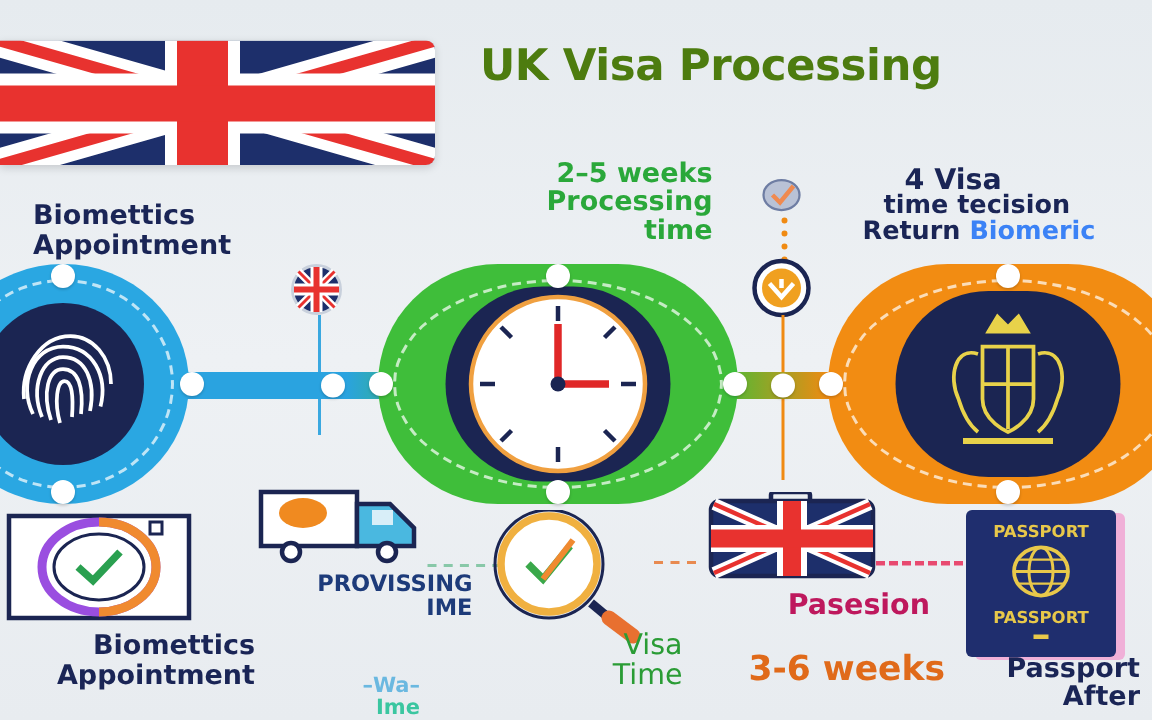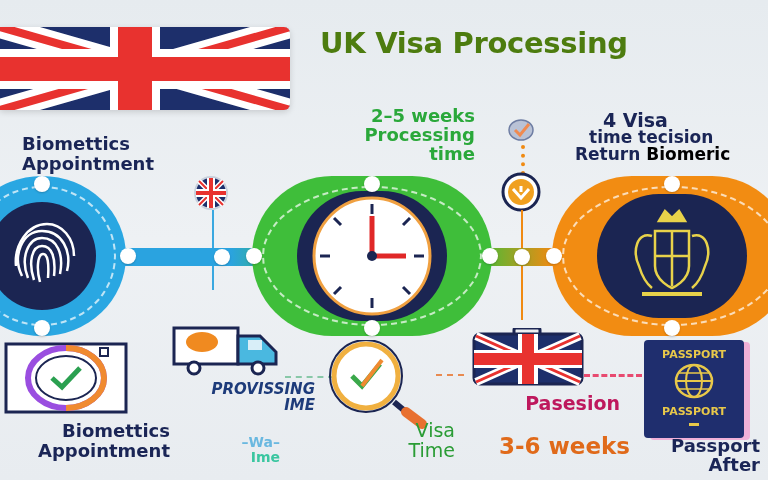--- a/index.html
+++ b/index.html
@@ -23,21 +23,21 @@
   .title {
     left: 320px; top: 28px; width: 440px;
     font-weight: 700; font-size: 29px; line-height: 31px;
     color: #4d7c0f; letter-spacing: -0.3px;
   }
 
   .lbl { text-align: right; font-weight: 600; }
   .lbl-bio-top { left: 4px; top: 134px; width: 180px; font-size: 18px; line-height: 20px; color: #1a2556; text-align: left; padding-left: 18px; }
   .lbl-weeks { left: 305px; top: 106px; width: 170px; font-size: 18px; line-height: 19px; color: #2aa83a; }
   .lbl-decision { left: 575px; top: 112px; width: 200px; font-size: 17px; line-height: 17px; color: #1a2556; text-align: left; }
-  .lbl-decision .red { color: #000000; }
+  .lbl-decision .red { color: #3b82f6; }
 
   
   .track {
     left: 0; top: 248px; width: 768px; height: 18px;
     background: linear-gradient(90deg, #2aa3e0 0%, #2aa3e0 30%, #3dbf3a 40%, #3dbf3a 62%, #f08a12 72%, #f08a12 100%);
   }
   .ring {
     border-radius: 50%;
     display: flex; align-items: center; justify-content: center;
   }
@@ -50,22 +50,22 @@
     display: flex; align-items: center; justify-content: center;
   }
   .dot { width: 16px; height: 16px; border-radius: 50%; background: #fff; position: absolute; box-shadow: 0 1px 2px rgba(0,0,0,0.2); }
 
   .ring1 { left: -42px; top: 176px; width: 168px; height: 160px; background: #2aa7e2; }
   .ring2 { left: 252px; top: 176px; width: 240px; height: 160px; background: #3fbe3a; border-radius: 80px/80px; }
   .ring3 { left: 552px; top: 176px; width: 240px; height: 160px; background: #f28c12; border-radius: 80px/80px; }
 
   
   .lbl-bio-bottom { left: 0; top: 421px; width: 170px; font-size: 18px; line-height: 20px; color: #1a2556; }
-  .lbl-proc { left: 145px; top: 381px; width: 170px; font-size: 15px; line-height: 16px; color: #1d3b7a; font-weight: 600; font-style: italic; }
-  .lbl-ime { left: 190px; top: 435px; width: 90px; font-size: 14px; line-height: 15px; color: #3ac6a0; font-weight: 600; }
+  .lbl-proc { left: 145px; top: 381px; width: 170px; font-size: 15px; line-height: 16px; color: #1d3b7a; font-weight: 600; }
+  .lbl-ime { left: 190px; top: 450px; width: 90px; font-size: 14px; line-height: 15px; color: #3ac6a0; font-weight: 600; }
   .lbl-visa-time { left: 335px; top: 420px; width: 120px; font-size: 19px; line-height: 20px; color: #2a9c35; font-weight: 400; }
   .lbl-pasesion { left: 460px; top: 392px; width: 160px; font-size: 19px; color: #be185d; font-weight: 700; }
   .lbl-weeks2 { left: 450px; top: 433px; width: 180px; font-size: 23px; color: #e06a1a; font-weight: 700; }
   .lbl-passport { left: 630px; top: 436px; width: 130px; font-size: 18px; line-height: 19px; color: #1a2556; font-weight: 700; }
 </style>
 </head>
 <body>
 
 <div class="abs flag">
   <svg width="290" height="83" viewBox="0 0 290 83" preserveAspectRatio="none">

